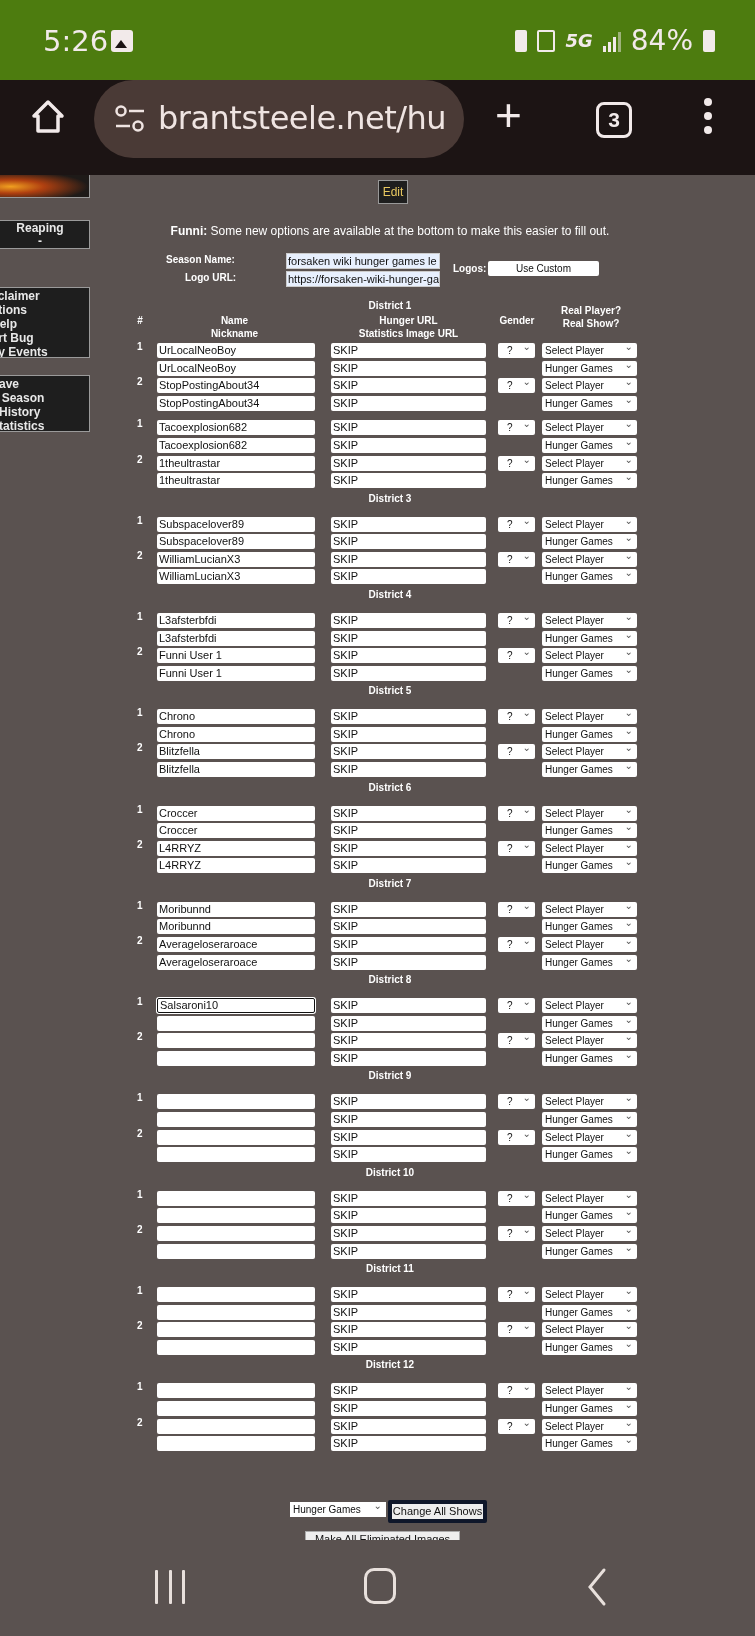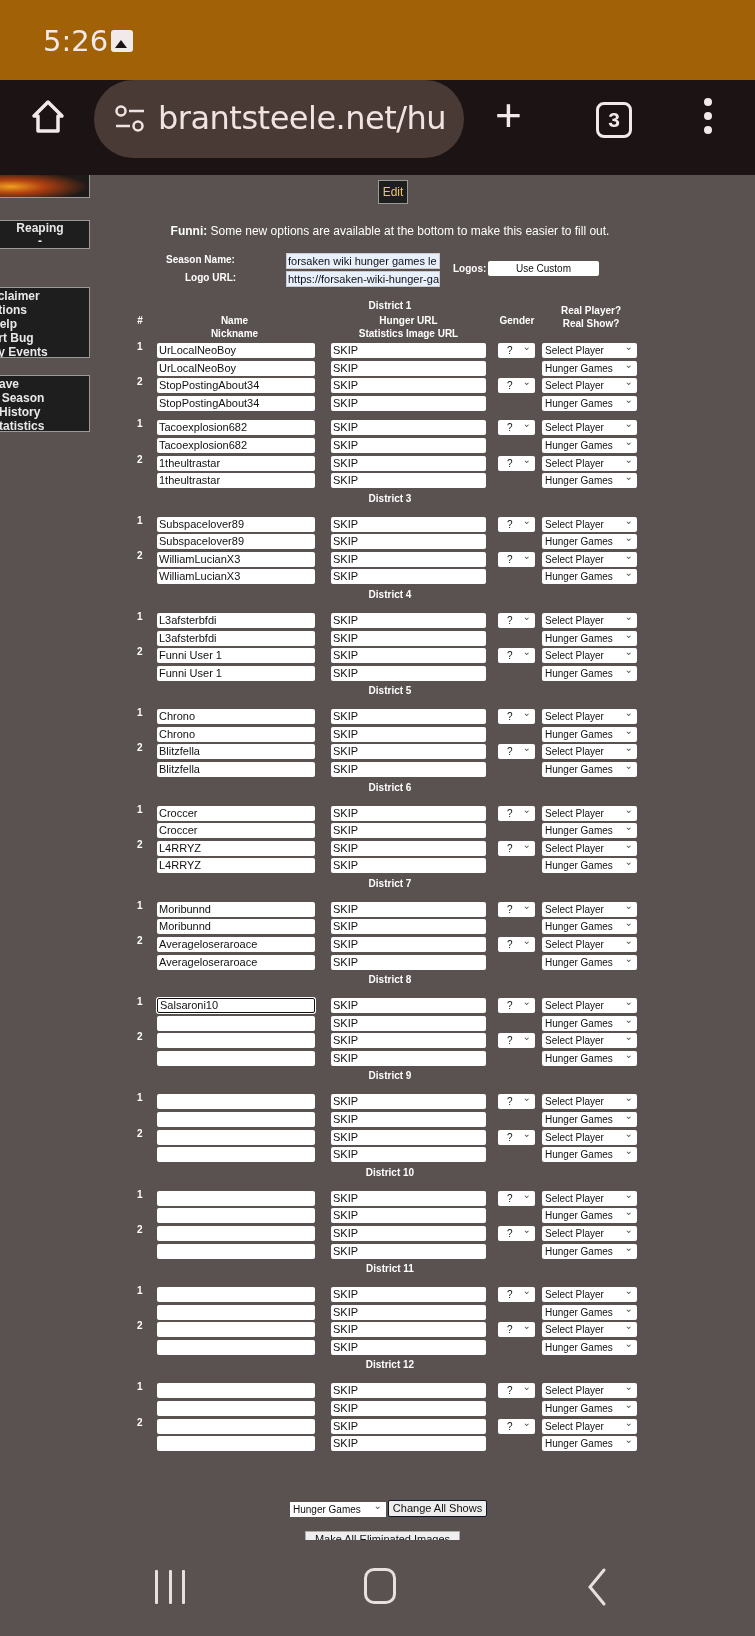--- a/index.html
+++ b/index.html
@@ -1,17 +1,17 @@
 <!DOCTYPE html>
 <html><head>
 <meta charset="utf-8">
 <style>
   * { box-sizing: border-box; margin: 0; padding: 0; }
   body { width: 755px; height: 1636px; background: #5a5250; font-family: "Liberation Sans", sans-serif; overflow: hidden; position: relative; color: #fff; }
-  .statusbar { position: absolute; left: 0; top: 0; width: 755px; height: 80px; background: #a16207; }
+  .statusbar { position: absolute; left: 0; top: 0; width: 755px; height: 80px; background: #4d7c0f; }
   .time { position: absolute; left: 43px; top: 24px; font-size: 29px; color: #f2eaea; font-family: "DejaVu Sans", sans-serif; }
   .img-icon { position: absolute; left: 111px; top: 30px; width: 22px; height: 22px; background: #f2eaea; border-radius: 3px; }
   .img-icon::after { content: ""; position: absolute; left: 4px; bottom: 4px; border-left: 6px solid transparent; border-right: 6px solid transparent; border-bottom: 8px solid #1c1414; }
   .status-right { position: absolute; right: 40px; top: 24px; font-size: 28px; color: #f2eaea; display: flex; align-items: center; gap: 10px; font-family: "DejaVu Sans", sans-serif; }
   .status-right .sm { font-size: 18px; font-weight: bold; font-style: italic; }
   .bat { width: 12px; height: 22px; background: #f2eaea; border-radius: 2px; display: inline-block; }
   .nfc { width: 18px; height: 22px; border: 2px solid #f2eaea; border-radius: 2px; display: inline-block; }
   .sig { display: inline-flex; align-items: flex-end; gap: 2px; height: 22px; }
   .sig i { display: block; width: 3px; background: #f2eaea; }
   .toolbar { position: absolute; left: 0; top: 80px; width: 755px; height: 95px; background: #1c1414; }
@@ -46,35 +46,48 @@
   .tin.name { left: 157px; width: 158px; }
   .tin.img { left: 331px; width: 155px; }
   .tin.focused { border: 1.5px solid #111; box-shadow: 0 0 0 1px #fff; line-height: 12px; }
   .sel { position: absolute; height: 15px; background: #fff; border-radius: 2px; color: #111; font-size: 10px; line-height: 15px; padding-left: 3px; white-space: nowrap; }
   .sel::after { content: "\2304"; position: absolute; right: 4px; top: -4px; font-size: 10px; color: #555; }
   .sel.g { left: 498px; width: 37px; text-align: left; padding-left: 9px; }
   .sel.p { left: 542px; width: 95px; }
 
   .bottom-sel { position: absolute; left: 290px; top: 1327px; width: 96px; height: 15px; background: #fff; color: #111; font-size: 10px; line-height: 15px; padding-left: 3px; }
   .bottom-sel::after { content: "\2304"; position: absolute; right: 4px; top: -4px; font-size: 10px; color: #555; }
-  .change-btn { position: absolute; left: 388px; top: 1325px; width: 99px; height: 17px; background: #eee; border: 1px solid #0f172a; color: #111; font-size: 11px; line-height: 15px; text-align: center; border-radius: 2px; }
+  .change-btn { position: absolute; left: 388px; top: 1325px; width: 99px; height: 23px; background: #eee; border: 4px solid #0f172a; color: #111; font-size: 11px; line-height: 15px; text-align: center; border-radius: 2px; }
   .bw-btn { position: absolute; left: 305px; top: 1356px; width: 155px; height: 12px; background: #eee; border: 1px solid #aaa; color: #111; font-size: 11px; line-height: 14px; text-align: center; overflow: hidden; }
 
   .navbar { position: absolute; left: 0; top: 1540px; width: 755px; height: 96px; background: #5a5250; }
   .nav-recent { position: absolute; left: 155px; top: 30px; width: 30px; height: 34px; display: flex; justify-content: space-between; }
   .nav-recent i { display: block; width: 3px; height: 34px; background: #e8e0dc; border-radius: 1px; }
   .nav-home { position: absolute; left: 364px; top: 28px; width: 32px; height: 36px; border: 3px solid #e8e0dc; border-radius: 10px; }
   .nav-back { position: absolute; left: 582px; top: 26px; width: 30px; height: 42px; }
 </style>
 </head>
 <body>
 
 <div class="statusbar">
   <span class="time">5:26</span>
   <span class="img-icon"></span>
+  <div class="status-right">
+    <span class="bat"></span>
+    <span class="nfc"></span>
+    <span class="sm">5G</span>
+    <span class="sig">
+        <i style="height:6px"></i>
+        <i style="height:10px"></i>
+        <i style="height:15px"></i>
+        <i style="height:20px;opacity:.5"></i>
+      </span>
+    <span>84%</span>
+    <span class="bat"></span>
+  </div>
 </div>
 
 <div class="toolbar">
   <div class="home-btn">
     <svg width="40" height="40" viewBox="0 0 40 40">
         <path d="M6 20 L20 6 L34 20 L30 20 L30 35 L10 35 L10 20 Z" fill="none" stroke="#f2eaea" stroke-width="3.5" stroke-linejoin="round"></path>
       </svg>
   </div>
   <div class="urlbar">
     <svg class="tune-icon" viewBox="0 0 32 30">

